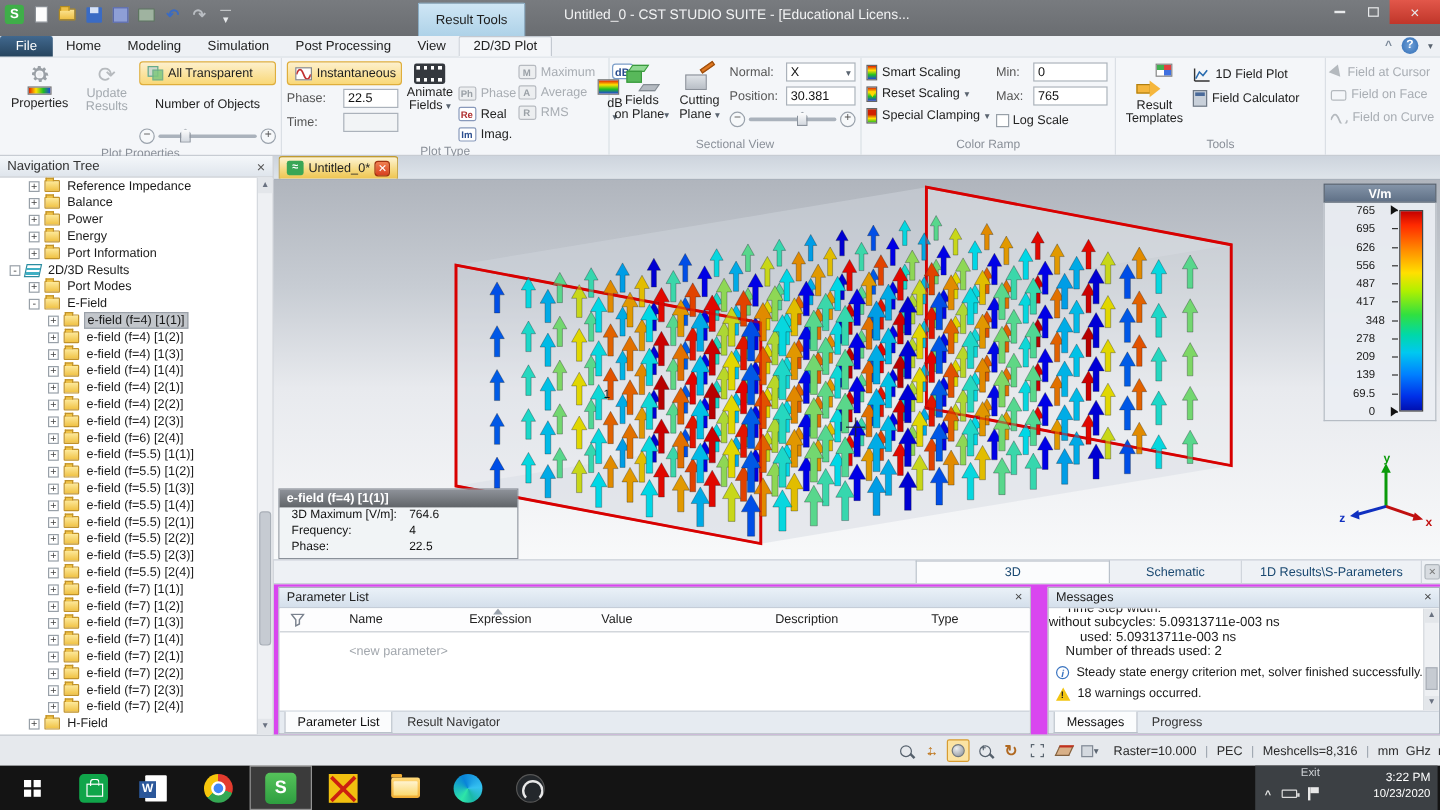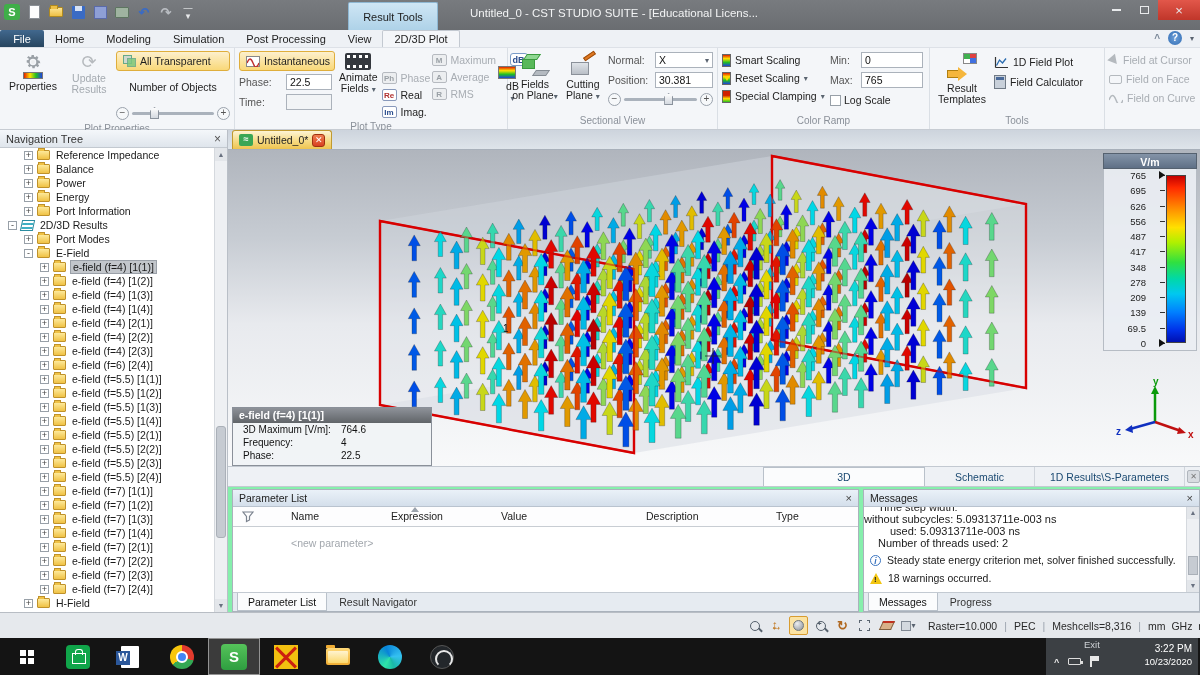--- a/index.html
+++ b/index.html
@@ -138,21 +138,21 @@
   .ib-row { display:flex; height:13px; font-size:10px; color:#111; }
   .ib-row .lb { width:108px; padding-left:10px; }
 
   .triad { position:absolute; right:5px; top:228px; }
 
   .viewtabs { height:21px; background:#eef1f5; border-top:1px solid #c3c9d1; border-bottom:1px solid #c3c9d1; display:flex; align-items:stretch;justify-content:flex-end; }
   .vtab { display:flex; align-items:center; justify-content:center; font-size:10.5px; color:#1a4971; border-right:1px solid #d0d5dc; }
   .vtab.active { background:#fbfcfd; border:1px solid #b9c1ca; border-bottom:none; }
   .vtab-close { width:13px; height:13px; margin:auto 0 auto 2px; background:#d8dce1; border:1px solid #b0b6bd; border-radius:2px; color:#777; font-size:8px; line-height:11px; text-align:center; }
 
-  .panels { flex:1; background:#86efac; display:flex; gap:4px; padding:2px 0 0 4px; }
+  .panels { flex:1; background:#d946ef; display:flex; gap:14px; padding:2px 0 0 4px; }
   .panel { background:#fff; border:1px solid #aab2bc; display:flex; flex-direction:column; }
   .panel-hd { height:17px; background:linear-gradient(#eaf1f8,#d4dfeb); border-bottom:1px solid #b9c3cf; display:flex; align-items:center; justify-content:space-between; padding:0 6px; font-size:10.5px; color:#222; }
   .panel-close { color:#444; font-size:11px; }
   .panel-bd { flex:1; position:relative; background:#fff; overflow:hidden; }
   .panel-tabs { height:19px; background:#e6ebf1; border-top:1px solid #c3cad2; display:flex; align-items:stretch; padding-left:4px; gap:2px; }
   .ptab { display:flex; align-items:center; padding:0 10px; font-size:10.5px; color:#333; }
   .ptab.active { background:#fbfcfd; border:1px solid #b9c1ca; border-top:none; color:#111; }
 
   .param-panel { width:627px; }
   .ph-row { height:20px; border-bottom:1px solid #c8cdd3; position:relative; background:#fdfdfe; }
@@ -1170,21 +1170,21 @@
               <span class="lg-tick" style="top: 16.2727px; left: 2px;">695</span>
               <span class="lg-line" style="top: 21.2727px;"></span>
               <span class="lg-tick" style="top: 31.5455px; left: 2px;">626</span>
               <span class="lg-line" style="top: 36.5455px;"></span>
               <span class="lg-tick" style="top: 46.8182px; left: 2px;">556</span>
               <span class="lg-line" style="top: 51.8182px;"></span>
               <span class="lg-tick" style="top: 62.0909px; left: 2px;">487</span>
               <span class="lg-line" style="top: 67.0909px;"></span>
               <span class="lg-tick" style="top: 77.3636px; left: 2px;">417</span>
               <span class="lg-line" style="top: 82.3636px;"></span>
-              <span class="lg-tick" style="top: 92.6364px; left: 2px;">348</span>
+              <span class="lg-tick" style="top: 92.6364px; left: 10px;">348</span>
               <span class="lg-line" style="top: 97.6364px;"></span>
               <span class="lg-tick" style="top: 107.909px; left: 2px;">278</span>
               <span class="lg-line" style="top: 112.909px;"></span>
               <span class="lg-tick" style="top: 123.182px; left: 2px;">209</span>
               <span class="lg-line" style="top: 128.182px;"></span>
               <span class="lg-tick" style="top: 138.455px; left: 2px;">139</span>
               <span class="lg-line" style="top: 143.455px;"></span>
               <span class="lg-tick" style="top: 153.727px; left: 2px;">69.5</span>
               <span class="lg-line" style="top: 158.727px;"></span>
               <span class="lg-tick" style="top: 169px; left: 2px;">0</span>

